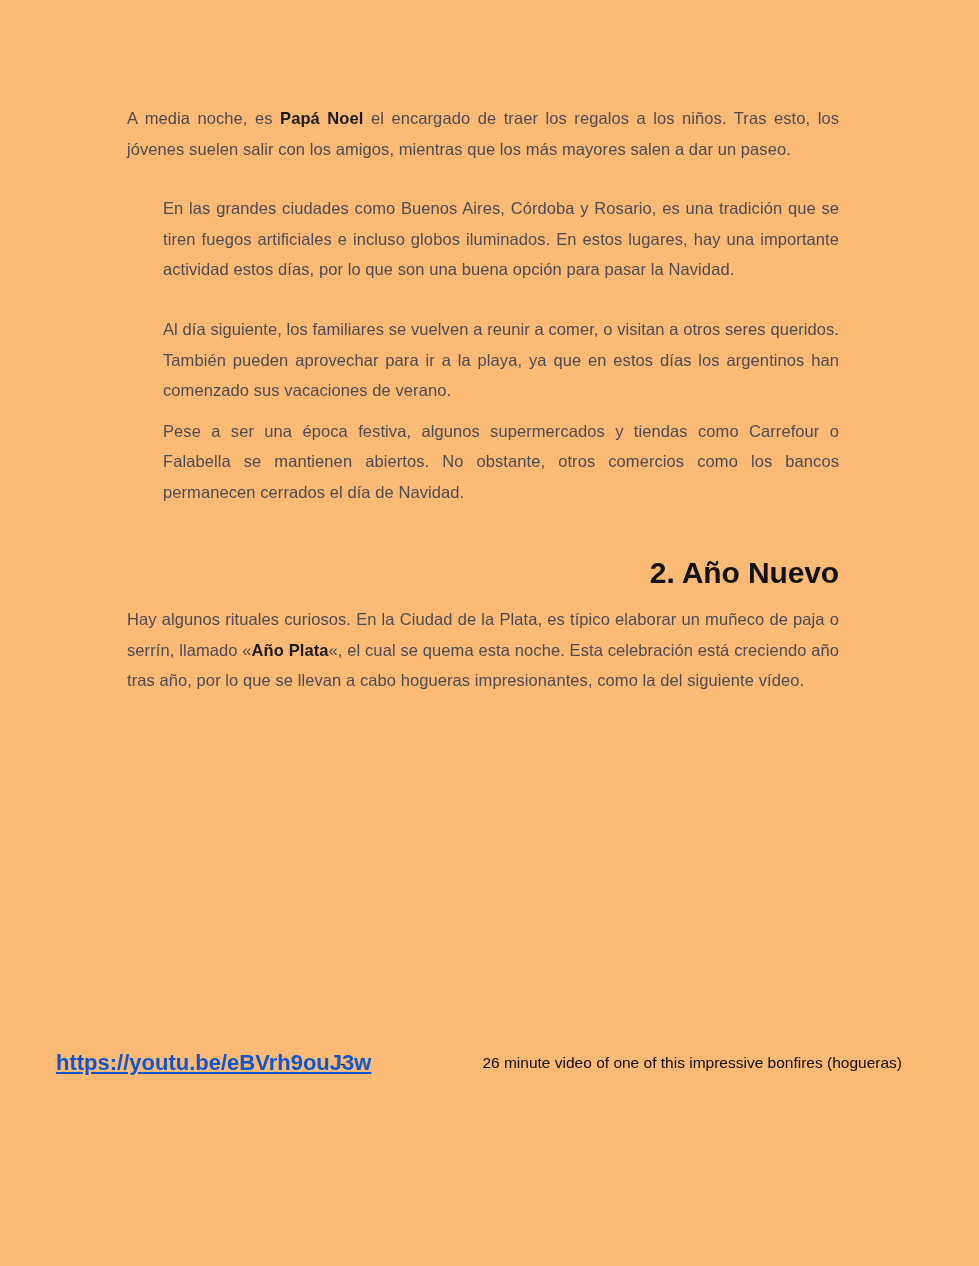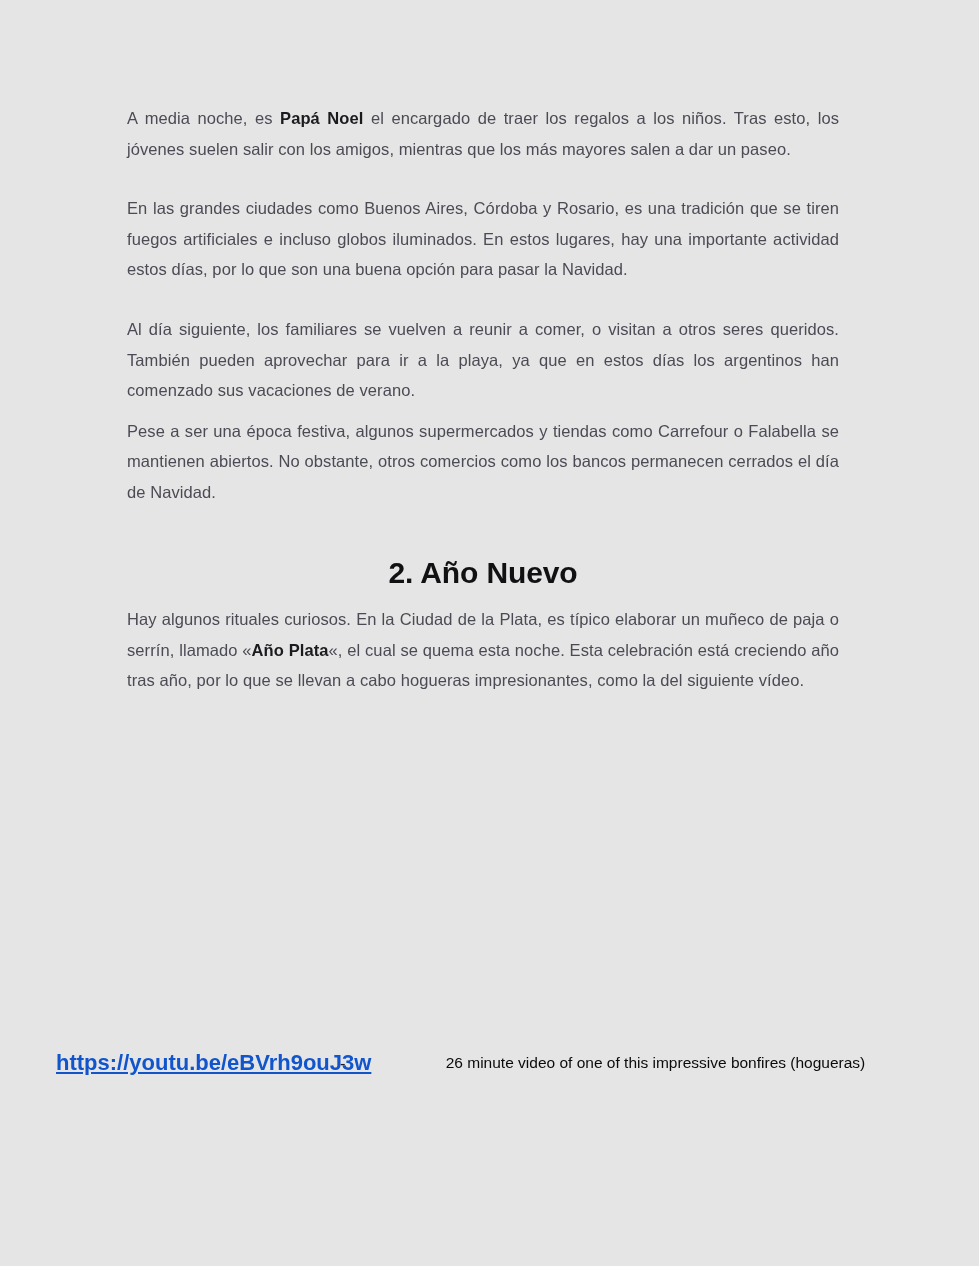--- a/index.html
+++ b/index.html
@@ -13,21 +13,21 @@
     height: 1266px;
     position: relative;
     overflow: hidden;
     font-family: "Liberation Sans", sans-serif;
     -webkit-font-smoothing: antialiased;
   }
 
   .page {
     position: absolute;
     inset: 0;
-    background: #e5e5e5;
+    background: #fdba74;
   }
 
   
   .article {
     position: absolute;
     left: 127px;
     top: 103px;
     width: 712px;
   }
 
@@ -35,37 +35,37 @@
     margin: 0 0 0 0;
     font-family: "Liberation Sans", sans-serif;
     font-size: 16.5px;
     line-height: 30.6px;
     color: #4b4b55;
     text-align: justify;
     text-justify: inter-word;
     letter-spacing: 0.005em;
   }
 
-  .para + .para { margin-top: 29px; }
+  .para + .para { margin-top: 29px; margin-left: 36px; }
   .para.tight   { margin-top: 10px; }
 
   .para b, .para strong {
     font-weight: bold;
     color: #1b1b1f;
   }
 
   .heading {
     margin: 47px 0 14px 0;
     font-family: "Liberation Sans", sans-serif;
     font-size: 30px;
     line-height: 1.18;
     font-weight: bold;
     color: #111114;
     letter-spacing: -0.004em;
-    text-align: center;
+    text-align: right;
   }
 
   
   .note-row {
     position: absolute;
     left: 0;
     top: 1046px;
     width: 979px;
     height: 100px;
   }
@@ -98,21 +98,21 @@
 
   .note-body {
     position: absolute;
     left: 402px;
     top: 5px;
     width: 500px;
     font-family: "Liberation Sans", sans-serif;
     font-size: 15.5px;
     line-height: 24px;
     color: #0b0b0b;
-    text-align: center;
+    text-align: right;
   }
   .note-body .nb-first { padding-left: 7px; }
   .note-body div { white-space: pre-wrap; }
 </style>
 </head>
 <body>
 
 <div class="page">
 
   <div class="article">

